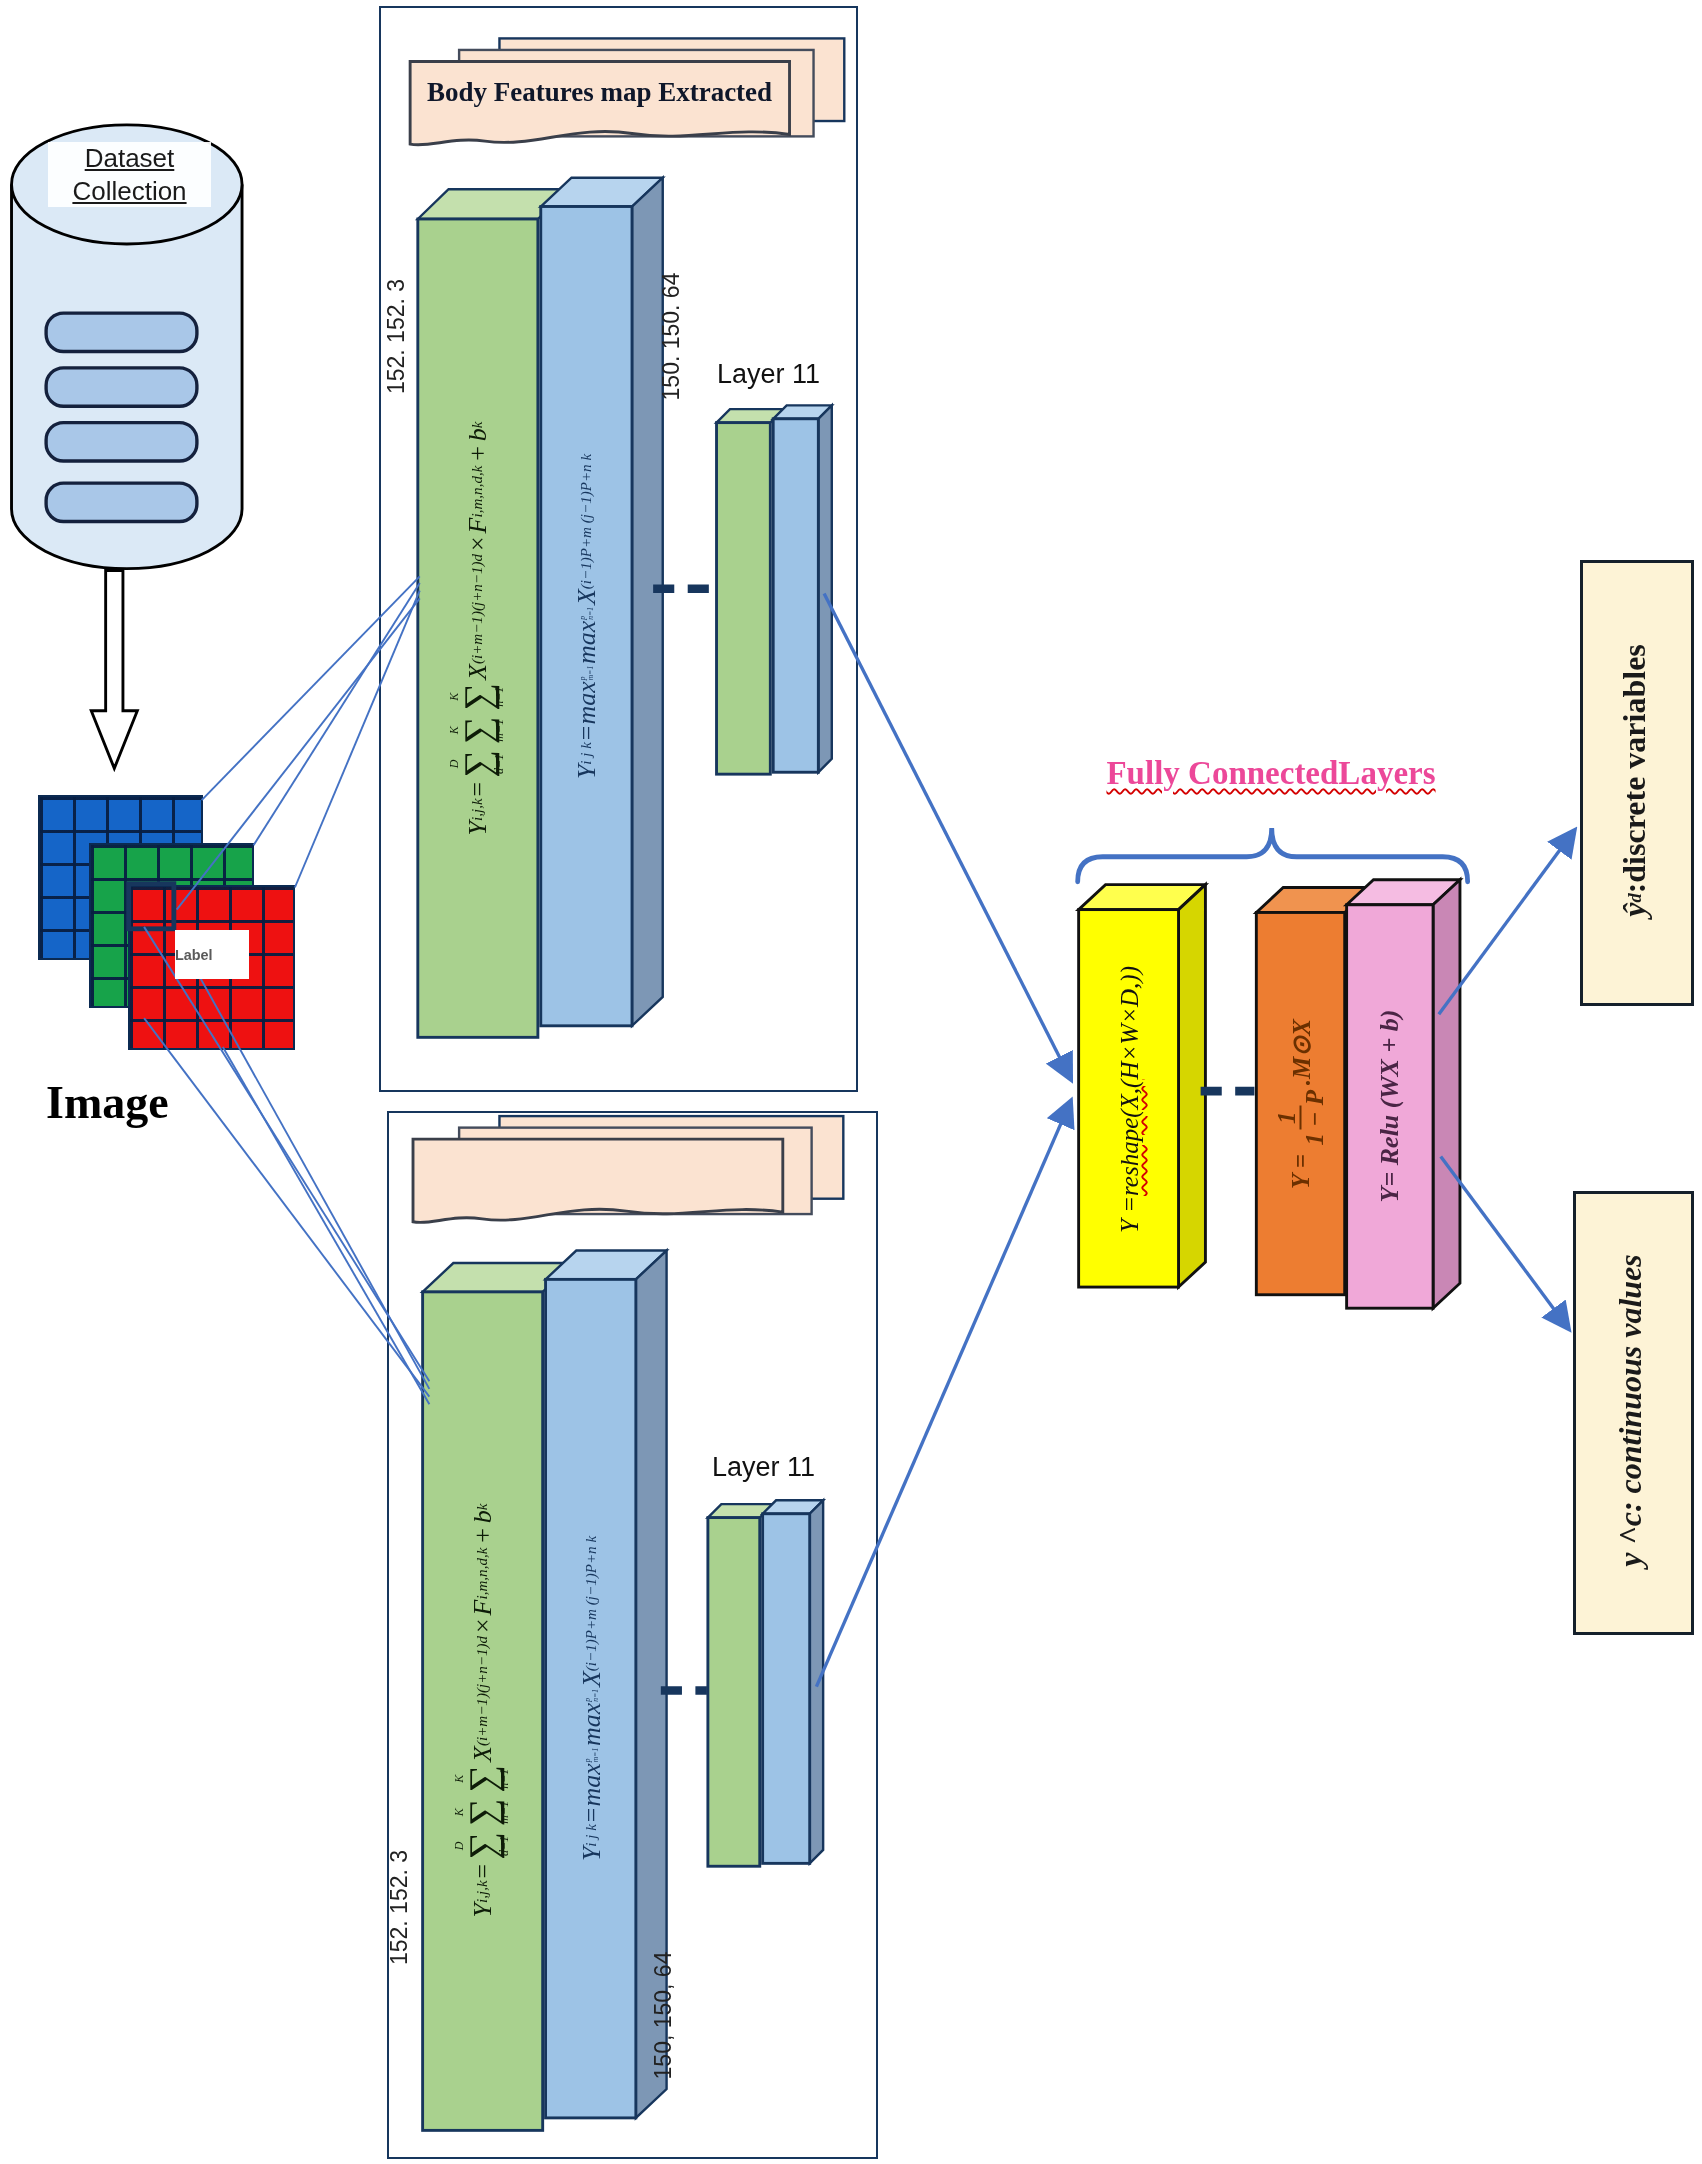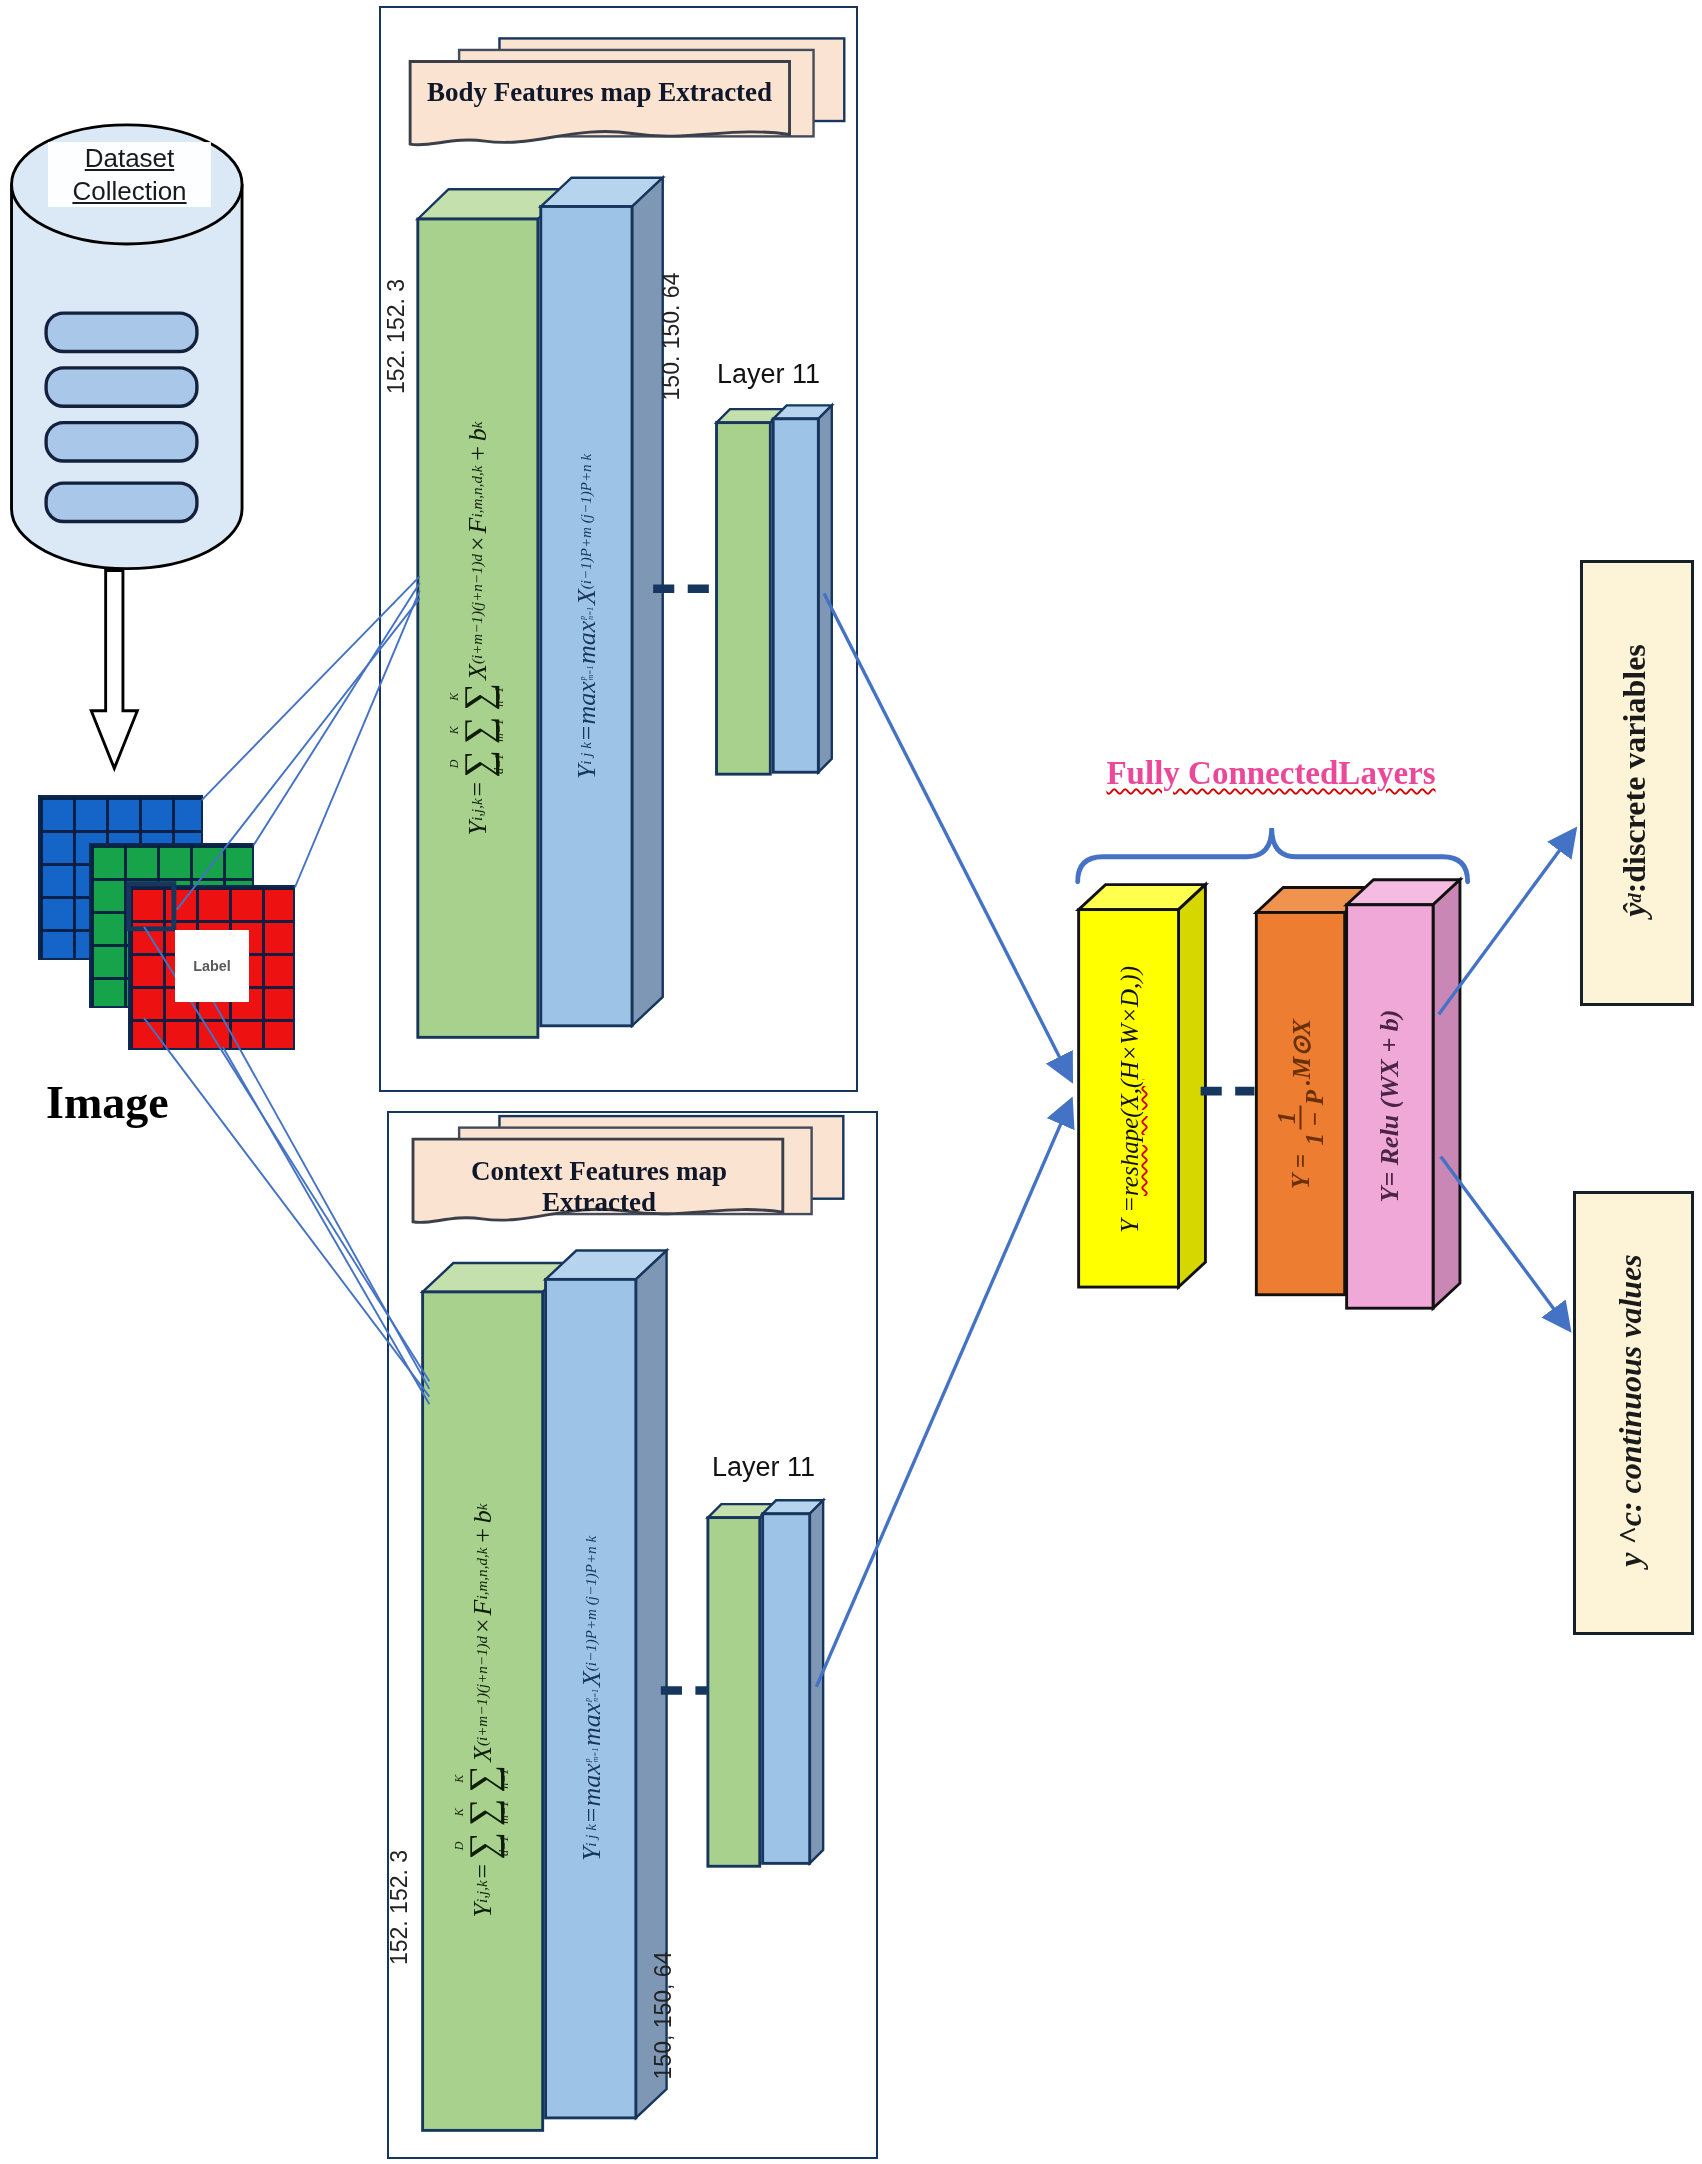--- a/index.html
+++ b/index.html
@@ -41,22 +41,22 @@
 <div id="canvas">
 
   <div class="box" style="left:379px;top:5.8px;width:475px;height:1082px;"></div>
   <div class="box" style="left:387px;top:1111px;width:487px;height:1044px;"></div>
   <div class="outbox" style="left:1580px;top:560px;width:108px;height:440px;"></div>
   <div class="outbox" style="left:1573px;top:1191px;width:115px;height:438px;"></div>
 
   <div class="grid" style="left:38px;top:795px;width:161px;height:161px;background-color:#1565c8;"></div>
   <div class="grid" style="left:89px;top:843px;width:161px;height:161px;background-color:#17a34a;"></div>
   <div class="grid" style="left:128px;top:885px;width:163px;height:161px;background-color:#ee1111;"></div>
-  <div class="txt" style="left:175px;top:930px;width:74px;height:72px;background:#fff;display:flex;
-              align-items:center;justify-content:center;font-size:14.4px;color:#5a5a5a;font-weight:bold;">
+  <div class="txt" style="left:175px;top:930px;width:74px;height:49px;background:#fff;display:flex;
+              align-items:center;justify-content:flex-start;font-size:14.4px;color:#5a5a5a;font-weight:bold;">
     <span>Label</span>
   </div>
 
   <svg id="shapes" width="1702" height="2164" viewBox="0 0 1772 2253">
     <defs>
       <marker id="arr" markerWidth="9" markerHeight="9" refX="7" refY="4.5" orient="auto">
         <path d="M0,0 L9,4.5 L0,9 Z" fill="#4472c4"></path>
       </marker>
     </defs>
 
@@ -170,23 +170,20 @@
               line-height:1.25;background:rgba(255,255,255,.92);text-decoration:underline;">
     <span>Dataset Collection</span>
   </div>
 
   <div class="txt" style="left:46px;top:1076px;width:192px;font-family:'Liberation Serif',serif;font-size:46px;color:#000;font-weight:bold;">
     <span>Image</span>
   </div>
 
   <div class="banner-txt" style="left:416px;top:77px;width:367px;">
     <span>Body Features map Extracted</span>
-  </div>
-  <div class="banner-txt" style="left:419px;top:1156px;width:360px;">
-    <span>Context Features map Extracted</span>
   </div>
 
   <div class="rot dims" style="left:291px;top:322px;width:211px;height:29px;">
     <span>152. 152. 3</span>
   </div>
   <div class="rot dims" style="left:566px;top:322px;width:211px;height:29px;">
     <span>150. 150. 64</span>
   </div>
   <div class="rot dims" style="left:294px;top:1893px;width:211px;height:29px;">
     <span>152. 152. 3</span>

